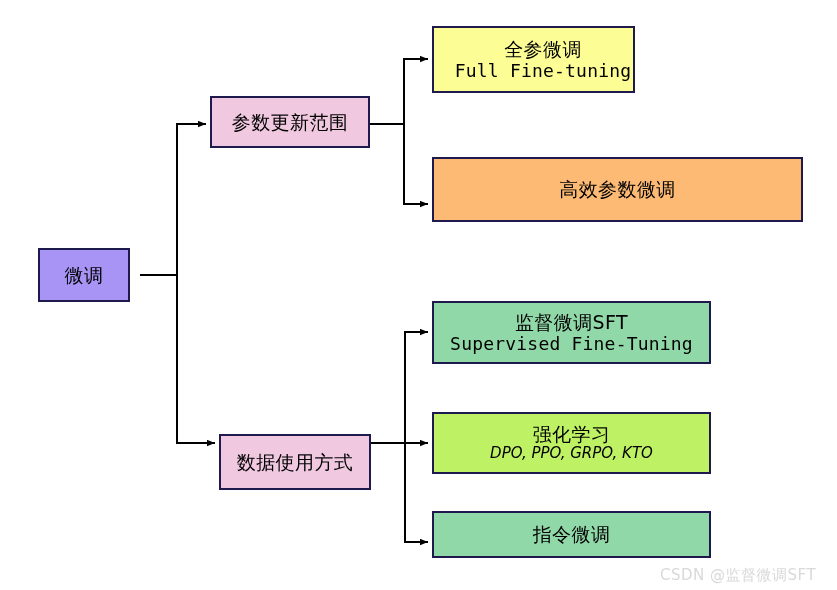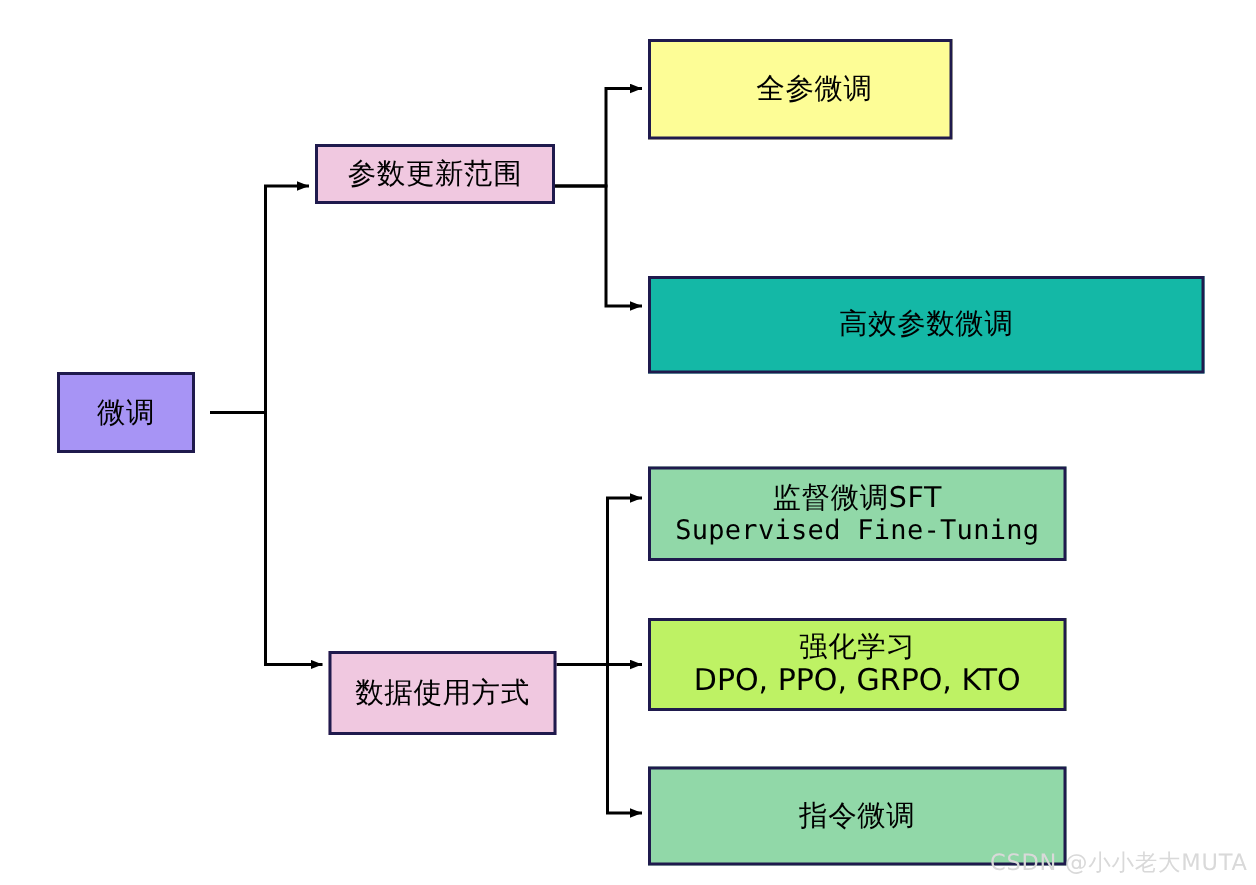--- a/index.html
+++ b/index.html
@@ -44,22 +44,23 @@
     white-space: nowrap;
   }
   .node-line-en {
     font-family: "DejaVu Sans Mono", "Liberation Mono", monospace;
     font-size: 18px;
     letter-spacing: 0.2px;
     white-space: nowrap;
   }
   .node-line-en.sans {
     font-family: "DejaVu Sans", "Liberation Sans", sans-serif;
-    font-size: 20px;
+    font-size: 15px;
     letter-spacing: 0px;
+    font-style: italic;
   }
   .watermark {
     position: absolute;
     font-family: "DejaVu Sans", "Liberation Sans", sans-serif;
     font-size: 15px;
     color: #d9d9d9;
     white-space: nowrap;
     letter-spacing: 0.5px;
     user-select: none;
   }
@@ -83,40 +84,41 @@
         <polyline points="371,443 405,443 405,332 428,332" fill="none" stroke="#000000" stroke-width="2" stroke-linejoin="miter" marker-end="url(#arrow-head)"></polyline>
         <polyline points="371,443 405,443 405,443 428,443" fill="none" stroke="#000000" stroke-width="2" stroke-linejoin="miter" marker-end="url(#arrow-head)"></polyline>
         <polyline points="371,443 405,443 405,542 428,542" fill="none" stroke="#000000" stroke-width="2" stroke-linejoin="miter" marker-end="url(#arrow-head)"></polyline>
       </g>
   </svg>
 
   <div id="nodes-layer">
       <div class="node-box" style="left: 38px; top: 248px; width: 92px; height: 54px; background: rgb(167, 148, 245); border: 2px solid rgb(31, 26, 77);">
         <div class="node-line-cn">微调</div>
       </div>
-      <div class="node-box" style="left: 210px; top: 96px; width: 160px; height: 40px; background: rgb(240, 200, 224); border: 2px solid rgb(31, 26, 77);">
+      <div class="node-box" style="left: 210px; top: 96px; width: 160px; height: 52px; background: rgb(240, 200, 224); border: 2px solid rgb(31, 26, 77);">
         <div class="node-line-cn">参数更新范围</div>
       </div>
       <div class="node-box" style="left: 219px; top: 434px; width: 152px; height: 56px; background: rgb(240, 200, 224); border: 2px solid rgb(31, 26, 77);">
         <div class="node-line-cn">数据使用方式</div>
       </div>
       <div class="node-box" style="left: 432px; top: 26px; width: 203px; height: 67px; background: rgb(253, 253, 150); border: 2px solid rgb(31, 26, 77); padding-left: 19px;">
         <div class="node-line-cn">全参微调</div>
+        <div class="node-line-en">Full Fine-tuning</div>
       </div>
-      <div class="node-box" style="left: 432px; top: 184px; width: 371px; height: 65px; background: #14b8a6; border: 2px solid rgb(31, 26, 77);">
+      <div class="node-box" style="left: 432px; top: 157px; width: 371px; height: 65px; background: #fdba74; border: 2px solid rgb(31, 26, 77);">
         <div class="node-line-cn">高效参数微调</div>
       </div>
-      <div class="node-box" style="left: 432px; top: 311px; width: 279px; height: 63px; background: rgb(145, 216, 168); border: 2px solid rgb(31, 26, 77);">
+      <div class="node-box" style="left: 432px; top: 301px; width: 279px; height: 63px; background: rgb(145, 216, 168); border: 2px solid rgb(31, 26, 77);">
         <div class="node-line-cn">监督微调SFT</div>
         <div class="node-line-en">Supervised Fine-Tuning</div>
       </div>
       <div class="node-box" style="left: 432px; top: 412px; width: 279px; height: 62px; background: #bef264; border: 2px solid rgb(31, 26, 77);">
         <div class="node-line-cn">强化学习</div>
         <div class="node-line-en sans">DPO, PPO, GRPO, KTO</div>
       </div>
-      <div class="node-box" style="left: 432px; top: 511px; width: 279px; height: 66px; background: rgb(145, 216, 168); border: 2px solid rgb(31, 26, 77);">
+      <div class="node-box" style="left: 432px; top: 511px; width: 279px; height: 47px; background: rgb(145, 216, 168); border: 2px solid rgb(31, 26, 77);">
         <div class="node-line-cn">指令微调</div>
       </div>
     </div>
 
-  <div class="watermark" style="left: 660px; top: 566px; color: rgb(217, 217, 217);">CSDN @小小老大MUTA</div>
+  <div class="watermark" style="left: 660px; top: 566px; color: rgb(217, 217, 217);">CSDN @监督微调SFT</div>
 
 </div>
 
 </body></html>

